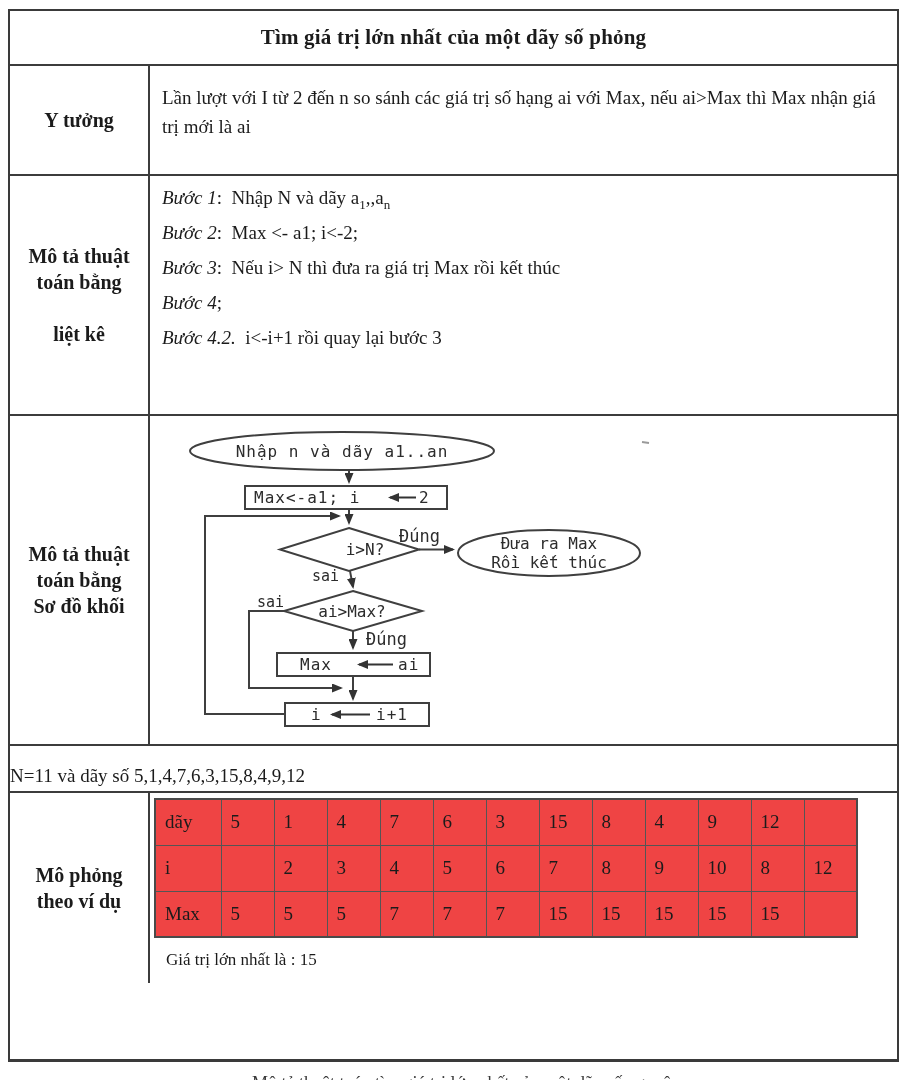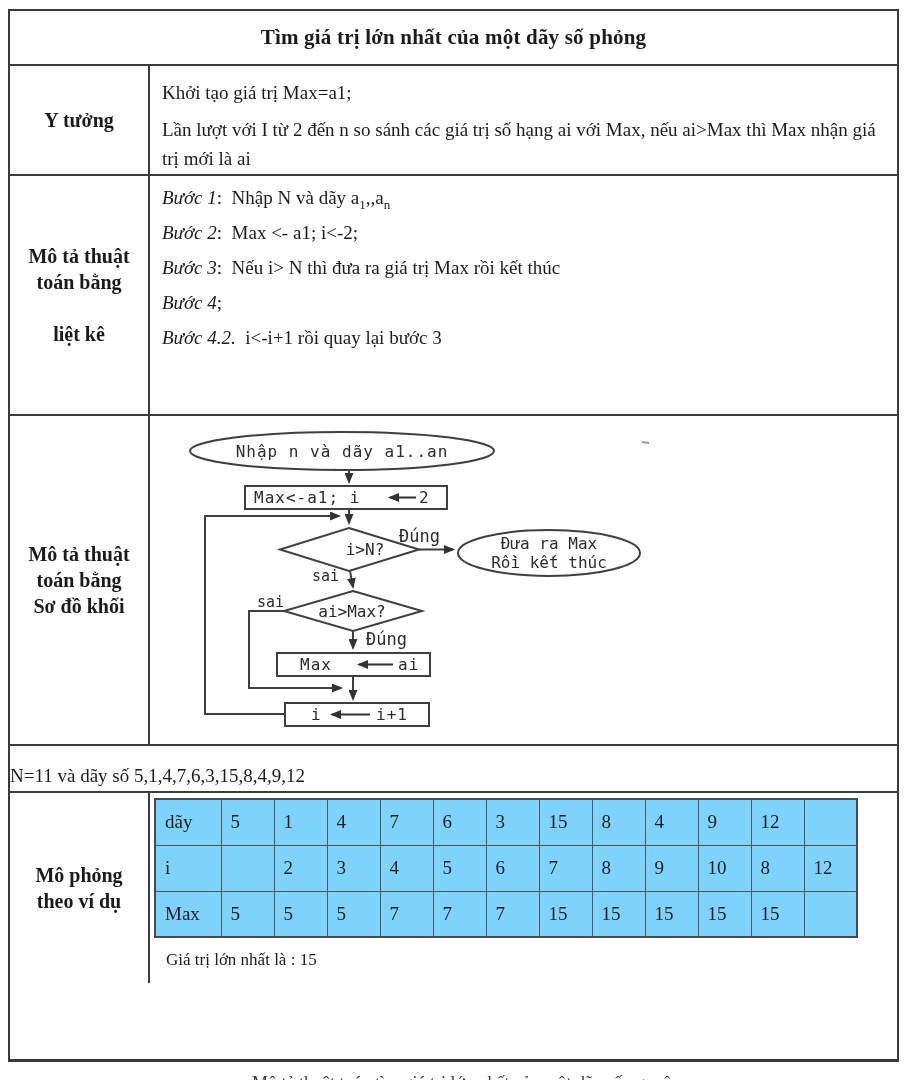--- a/index.html
+++ b/index.html
@@ -34,21 +34,21 @@
   .pline b{font-weight:bold;}
   sub{font-size:13px;line-height:0;}
   .idea-p1{margin:10px 0 0 0;}
   .idea-p2{margin:11px 0 0 0;line-height:1.55;max-width:735px;}
   .steps{padding:11px 28px 0 12px;}
   .step{margin:0 0 13px 0;white-space:pre-wrap;}
   .step i{font-style:italic;}
   .flow-svg{position:absolute;left:0;top:0;}
   .ex-cell{display:flex;align-items:center;margin-top:15px;}
   .sim-wrap{padding:5px 0 0 4px;}
-  table.sim{border-collapse:collapse;background:#7dd3fc;}
+  table.sim{border-collapse:collapse;background:#ef4444;}
   table.sim td{
     border:1px solid #555;height:46px;box-sizing:border-box;
     font-size:19px;padding:0 0 0 9px;vertical-align:middle;width:53px;
   }
   table.sim{border:2px solid #4a4a4a;}
   table.sim td.lab{width:66px;}
   .sim-result{margin:12px 0 0 12px;font-size:17px;}
   .caption-clip{
     position:absolute;left:252px;top:1070px;width:560px;height:10px;
     overflow:hidden;color:#3a3a3a;
@@ -61,21 +61,20 @@
 <div class="doc">
 
   <div class="row r-title">
     <div class="title-text">Tìm giá trị lớn nhất của một dãy số phỏng</div>
   </div>
 
 
   <div class="row r-idea">
     <div class="label-cell">Y tưởng</div>
     <div class="content-cell pad">
-      <p class="idea-p1">Khởi tạo giá trị Max=a1;</p>
       <p class="idea-p2">Lần lượt với I từ 2 đến n so sánh các giá trị số hạng ai với Max, nếu ai&gt;Max thì Max nhận giá trị mới là ai</p>
     </div>
   </div>
 
   <div class="row r-listing">
     <div class="label-cell">Mô tả thuật
 toán bằng
 
 liệt kê</div>
     <div class="content-cell steps">

